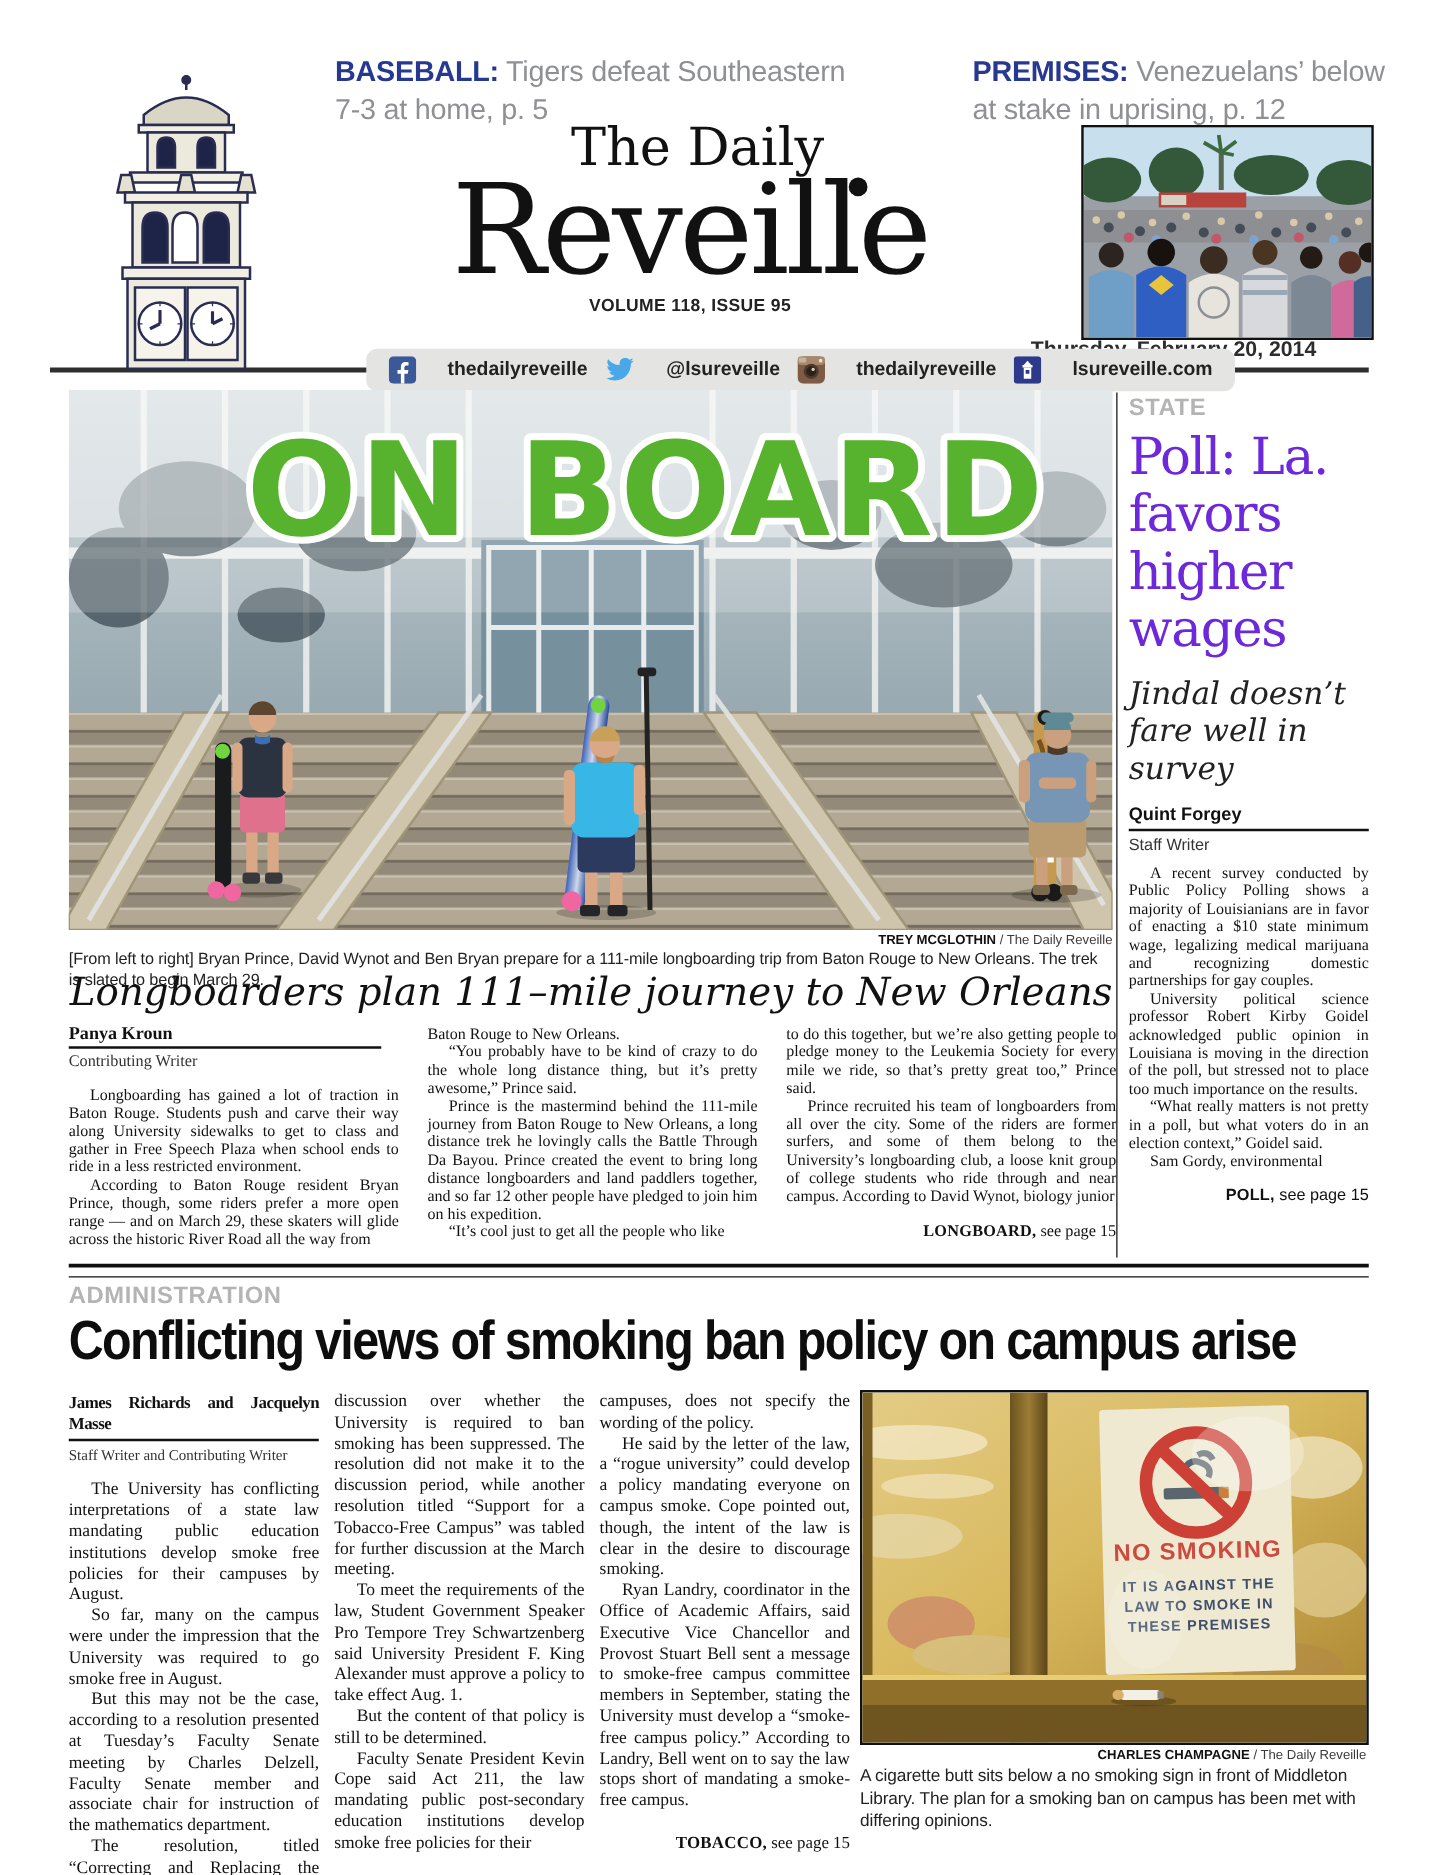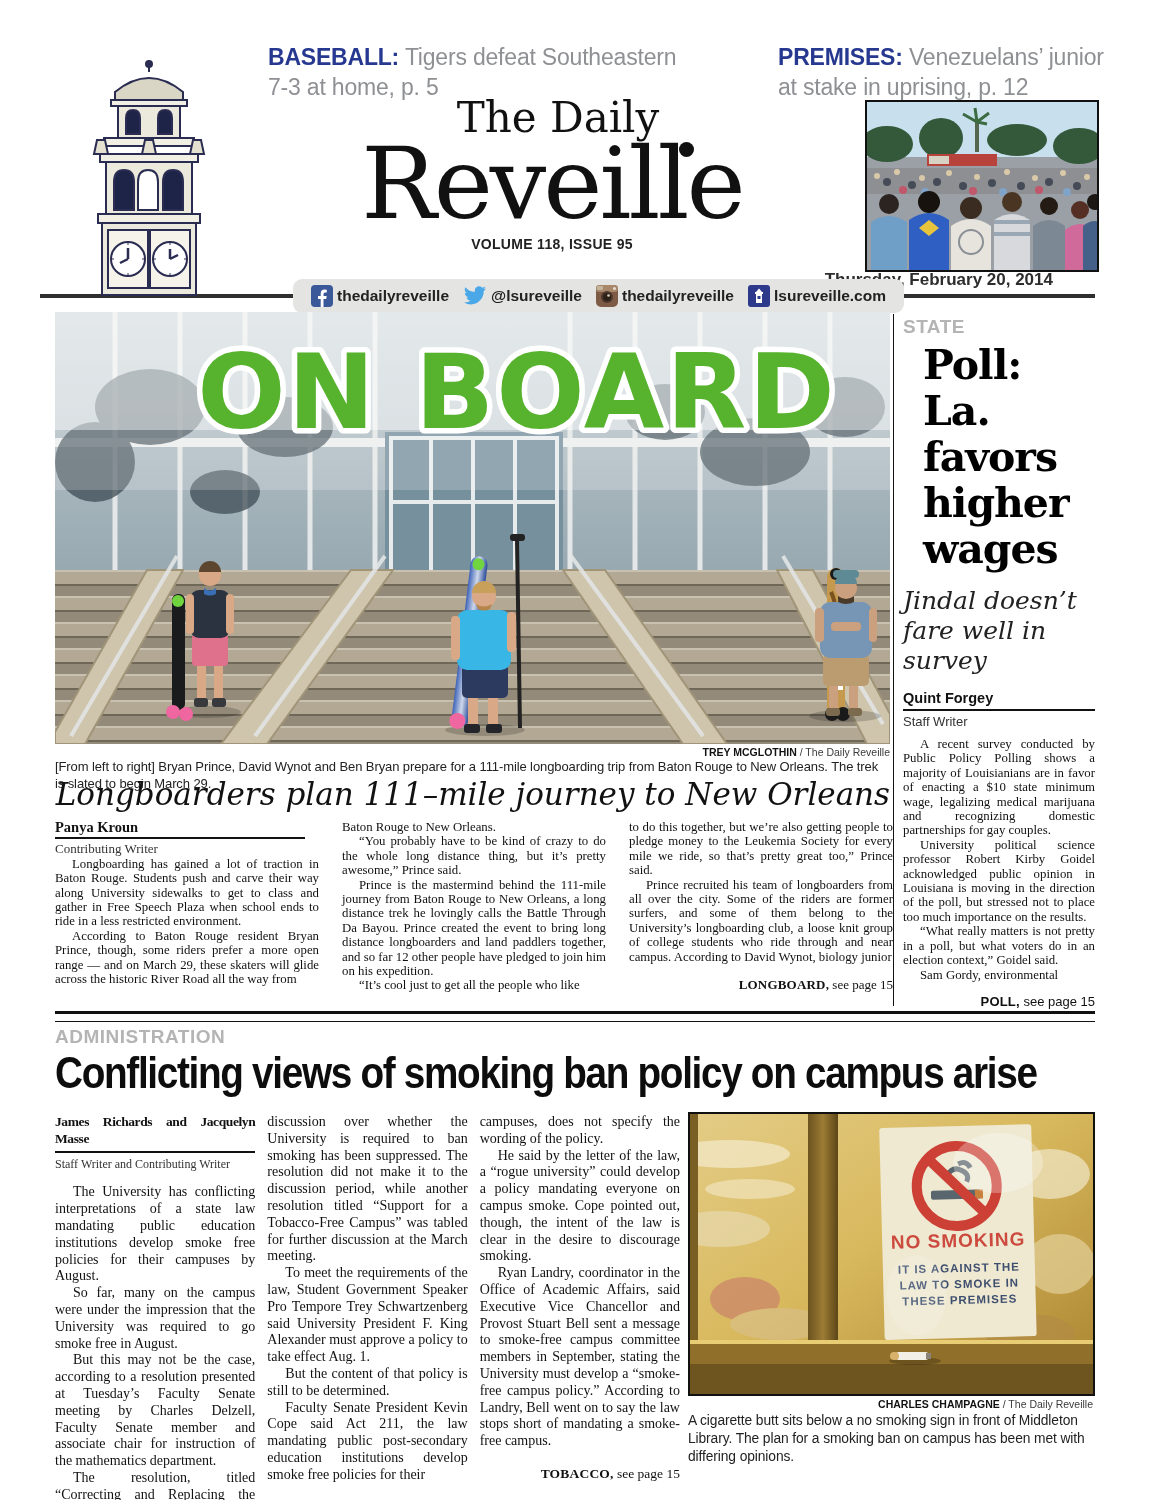--- a/index.html
+++ b/index.html
@@ -14,21 +14,21 @@
             font-family:"DejaVu Serif",serif;color:#111;}
   .mh-top{font-size:42px;line-height:44px;position:relative;left:6px;}
   .mh-main{font-size:100px;line-height:92px;letter-spacing:-3px;margin-top:-2px;}
   .mh-dot{position:absolute;right:58px;top:46px;width:15px;height:15px;border-radius:50%;background:#111;}
   .mh-vol{font-family:"Liberation Sans",sans-serif;font-weight:bold;font-size:14px;
           letter-spacing:0.3px;color:#222;margin-top:6px;}
   .issue-date{position:absolute;right:55px;top:270px;font-size:17px;font-weight:bold;color:#2d2d2d;}
   .head-rule{position:absolute;left:40px;top:294px;width:1055px;height:4px;background:#2f2f2f;}
   .social-bar{position:absolute;left:293px;top:279px;height:34px;padding:0 18px;border-radius:9px;
               background:#e4e4e3;display:flex;align-items:center;gap:14px;}
-  .soc-item{display:flex;align-items:center;gap:4px;font-weight:bold;font-size:15.5px;color:#222;}
+  .soc-item{display:flex;align-items:center;gap:25px;font-weight:bold;font-size:15.5px;color:#222;}
   .photo-frame{border:2px solid #111;}
 
   
   .kicker{font-weight:bold;font-size:19px;letter-spacing:0.5px;color:#b4b4b4;}
   .byline-name{font-weight:bold;font-size:14.5px;color:#111;}
   .byline-rule{height:2px;background:#111;margin:3px 0 3px 0;}
   .byline-role{font-size:13px;color:#333;}
   .credit{font-size:10.5px;color:#3a3a3a;text-align:right;}
   .credit b{color:#111;}
   .caption{font-size:13px;line-height:17px;color:#222;letter-spacing:-0.1px;}
@@ -40,22 +40,22 @@
       font-family:"DejaVu Serif",serif;font-style:italic;font-size:31px;color:#111;}
   .cols{position:absolute;left:55px;top:820px;width:838px;display:flex;gap:23px;}
   .col{width:264px;font-family:"Liberation Serif",serif;font-size:12.8px;line-height:14.4px;
        text-align:justify;color:#111;}
   .col p{margin:0;text-indent:17px;}
   .col p.noindent{text-indent:0;}
   .vrule{position:absolute;left:893px;top:314px;width:1px;height:692px;background:#111;}
 
   
   .rail{position:absolute;left:903px;top:316px;width:192px;}
-  .rail-headline{font-family:"DejaVu Serif",serif;font-weight:bold;font-size:41px;
-                 line-height:46px;letter-spacing:-1px;color:#000000;margin-top:4px;margin-left:20px;}
+  .rail-headline{font-family:"DejaVu Serif",serif;font-weight:normal;font-size:41px;
+                 line-height:46px;letter-spacing:-1px;color:#6d28d9;margin-top:4px;}
   .rail-subhead{font-family:"DejaVu Serif",serif;font-style:italic;font-size:25px;
                 line-height:30px;color:#222;margin-top:14px;}
   .rail-body{font-family:"Liberation Serif",serif;font-size:12.8px;line-height:14.4px;
              text-align:justify;color:#111;margin-top:8px;}
   .rail-body p{margin:0;text-indent:17px;}
 
   
   .dbl-rule{position:absolute;left:55px;top:1011px;width:1040px;height:7px;
             border-top:3px solid #111;border-bottom:1px solid #111;}
 
@@ -117,21 +117,21 @@
     </g>
   </svg>
 
   <div class="teaser" style="left:268px;top:42px;width:470px;">
     <div><span class="t-kick">BASEBALL:</span>
       <span>Tigers defeat Southeastern</span></div>
     <div>7-3 at home, p. 5</div>
   </div>
   <div class="teaser" style="left:778px;top:42px;width:330px;">
     <div><span class="t-kick">PREMISES:</span>
-      <span>Venezuelans’ junior</span></div>
+      <span>Venezuelans’ below</span></div>
     <div>at stake in uprising, p. 12</div>
   </div>
 
   <div class="masthead">
     <div class="mh-top">The Daily</div>
     <div class="mh-dot"></div>
     <div class="mh-main">Reveille</div>
     <div class="mh-vol">VOLUME 118, ISSUE 95</div>
   </div>
 
@@ -404,21 +404,21 @@
     <b>TREY MCGLOTHIN</b><span> / The Daily Reveille</span>
   </div>
   <div class="abs caption" style="left:55px;top:758px;width:835px;">[From left to right] Bryan Prince, David Wynot and Ben Bryan prepare for a 111-mile longboarding trip from Baton Rouge to New Orleans. The trek is slated to begin March 29.</div>
 
   <div class="story-headline">Longboarders plan 111–mile journey to New Orleans</div>
 
   <div class="cols">
     <div class="col">
       <div class="byline-name">Panya Kroun</div>
       <div class="byline-rule" style="width:250px;"></div>
-      <div class="byline-role" style="">Contributing Writer</div>
+      <div class="byline-role" style="margin-bottom:12px;">Contributing Writer</div>
       <p>Longboarding has gained a lot of traction in Baton Rouge. Students push and carve their way along University sidewalks to get to class and gather in Free Speech Plaza when school ends to ride in a less restricted environment.</p>
       <p>According to Baton Rouge resident Bryan Prince, though, some riders prefer a more open range — and on March 29, these skaters will glide across the historic River Road all the way from</p>
     </div>
     <div class="col">
       <p class="noindent">Baton Rouge to New Orleans.</p>
       <p>“You probably have to be kind of crazy to do the whole long distance thing, but it’s pretty awesome,” Prince said.</p>
       <p>Prince is the mastermind behind the 111-mile journey from Baton Rouge to New Orleans, a long distance trek he lovingly calls the Battle Through Da Bayou. Prince created the event to bring long distance longboarders and land paddlers together, and so far 12 other people have pledged to join him on his expedition.</p>
       <p>“It’s cool just to get all the people who like</p>
     </div>
     <div class="col">

